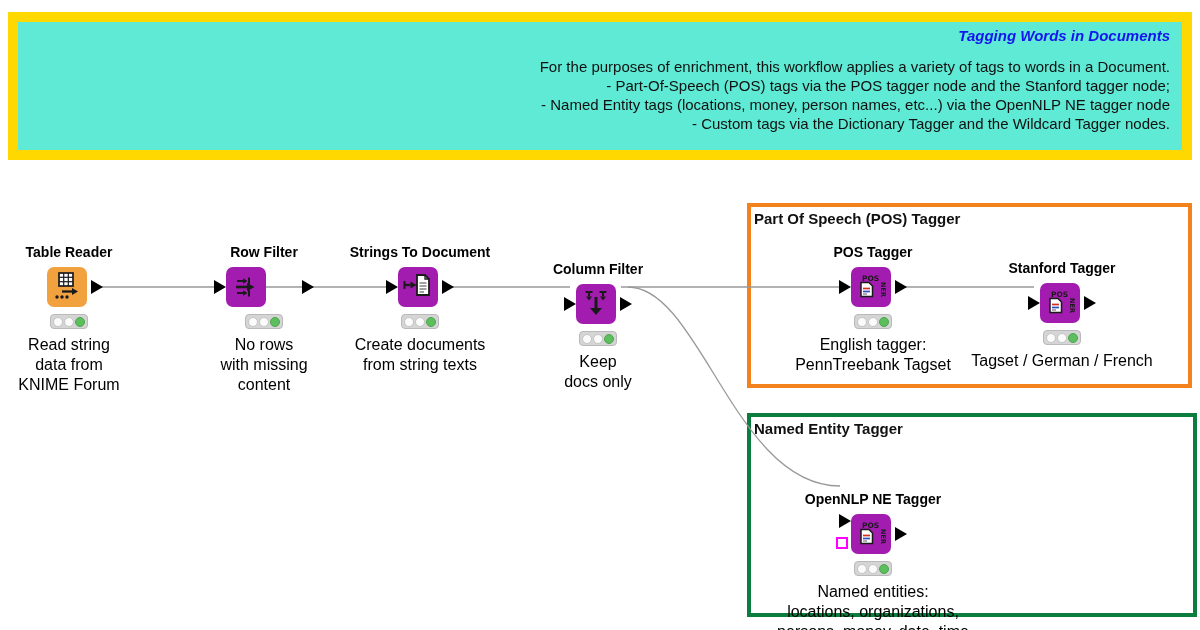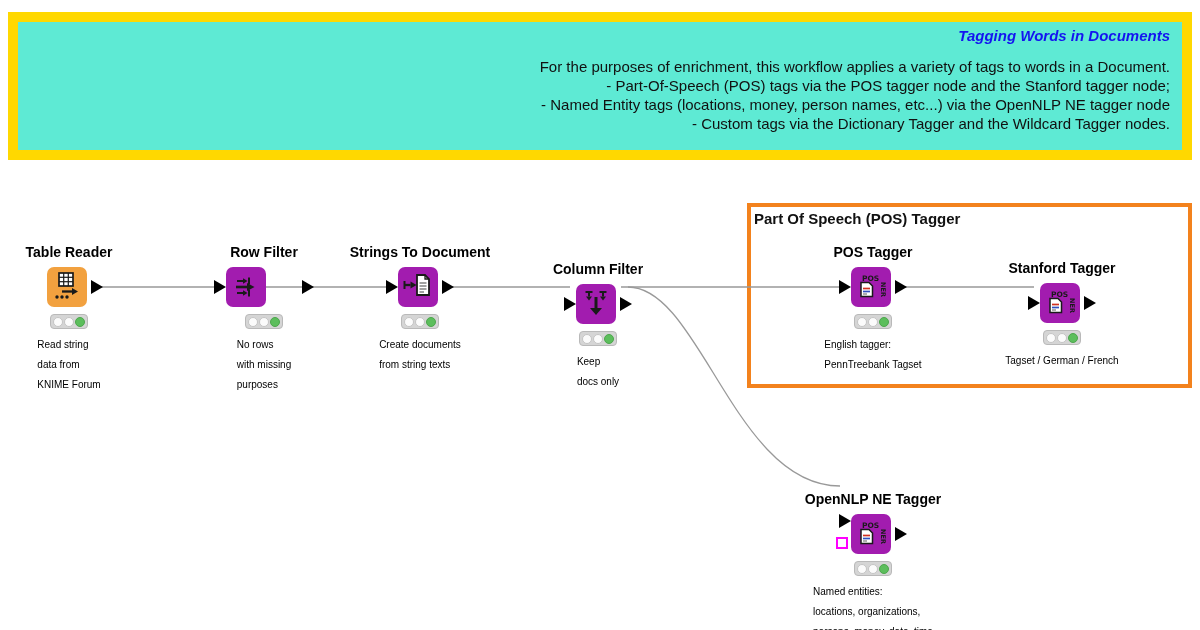--- a/index.html
+++ b/index.html
@@ -33,21 +33,21 @@
   .node-icon { position:absolute; left:0; top:0; width:40px; height:40px; border-radius:7px; }
   .node-icon svg { display:block; }
   .icon-yellow { background:#a21caf; }
   .icon-orange { background:#F2A13F; }
   .node-title {
     position:absolute; bottom:calc(100% + 7px); left:50%; transform:translateX(-50%);
     font-size:14px; font-weight:bold; white-space:nowrap;
   }
   .node-desc {
     position:absolute; top:68px; left:50%; transform:translateX(-50%);
-    width:max-content; text-align:left; font-size:10px; line-height:20px;
+    width:max-content; text-align:center; font-size:16px; line-height:20px;
     white-space:pre-line;
   }
   .traffic {
     position:absolute; top:47px; left:50%; transform:translateX(-50%);
     width:38px; height:15px; box-sizing:border-box;
     background:#D5D5D5; border:1px solid #B9B9B9; border-radius:4px;
     display:flex; align-items:center; justify-content:space-between; padding:0 2px;
   }
   .lamp { width:10px; height:10px; border-radius:50%; background:#FBFBFB; border:1px solid #C4C4C4; box-sizing:border-box; }
   .lamp-green { background:#5CBE5C; border-color:#4DA64D; }
@@ -70,20 +70,23 @@
     <div class="ann-title">Tagging Words in Documents</div>
     <div class="ann-body">For the purposes of enrichment, this workflow applies a variety of tags to words in a Document.
 - Part-Of-Speech (POS) tags via the POS tagger node and the Stanford tagger node;
 - Named Entity tags (locations, money, person names, etc...) via the OpenNLP NE tagger node
 - Custom tags via the Dictionary Tagger and the Wildcard Tagger nodes.</div>
   </div>
 
   <div class="group group-pos">
     <div class="group-title">Part Of Speech (POS) Tagger</div>
   </div>
+  <div class="group group-ne">
+    <div class="group-title">Named Entity Tagger</div>
+  </div>
 
   <svg class="wires" viewBox="0 0 1200 630">
     <line class="wire" x1="92" y1="287" x2="216" y2="287"></line>
     <line class="wire" x1="266" y1="287" x2="392" y2="287"></line>
     <line class="wire" x1="443" y1="287" x2="570" y2="287"></line>
     <line class="wire" x1="621" y1="287" x2="846" y2="287"></line>
     <line class="wire" x1="896" y1="287" x2="1034" y2="287"></line>
     <path class="wire" d="M 628 287 C 700 287, 735 486, 840 486"></path>
   </svg>
 
@@ -130,21 +133,21 @@
     </div>
     <div class="port port-in"></div>
     <div class="port port-out"></div>
     <div class="traffic">
       <span class="lamp"></span>
       <span class="lamp"></span>
       <span class="lamp lamp-green"></span>
     </div>
     <div class="node-desc">No rows
 with missing
-purposes</div>
+content</div>
   </div>
 
   <div class="node" style="left:398px; top:267px;">
     <div class="node-title">Strings To Document</div>
     <div class="node-icon icon-yellow">
       <svg width="40" height="40" viewBox="0 0 40 40">
         <path d="M19 8 h8 l4 4 v16 h-12 z" fill="#fff" stroke="#1a1a1a" stroke-width="1.8"></path>
         <path d="M27 8 v4 h4" fill="none" stroke="#1a1a1a" stroke-width="1.3"></path>
         <line x1="21.5" y1="16" x2="28.5" y2="16" stroke="#555" stroke-width="1.1"></line>
         <line x1="21.5" y1="19" x2="28.5" y2="19" stroke="#555" stroke-width="1.1"></line>

